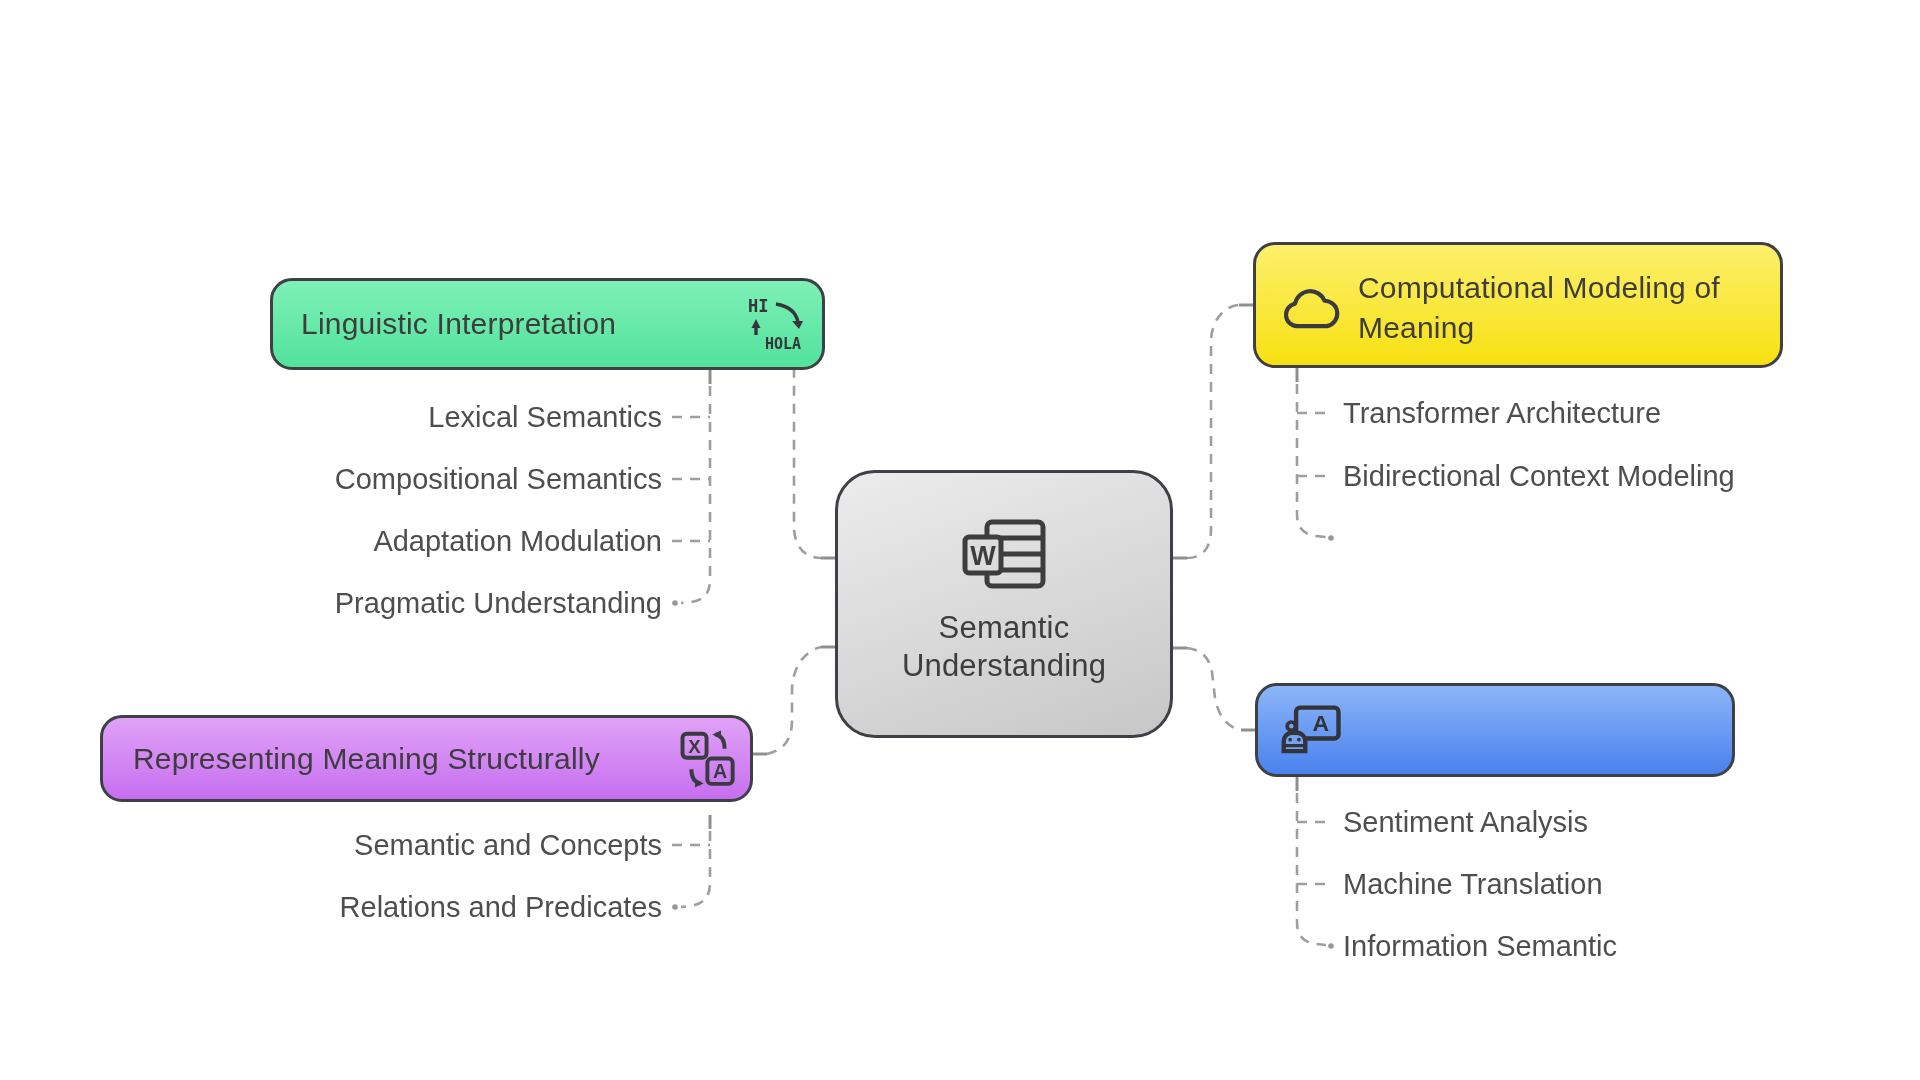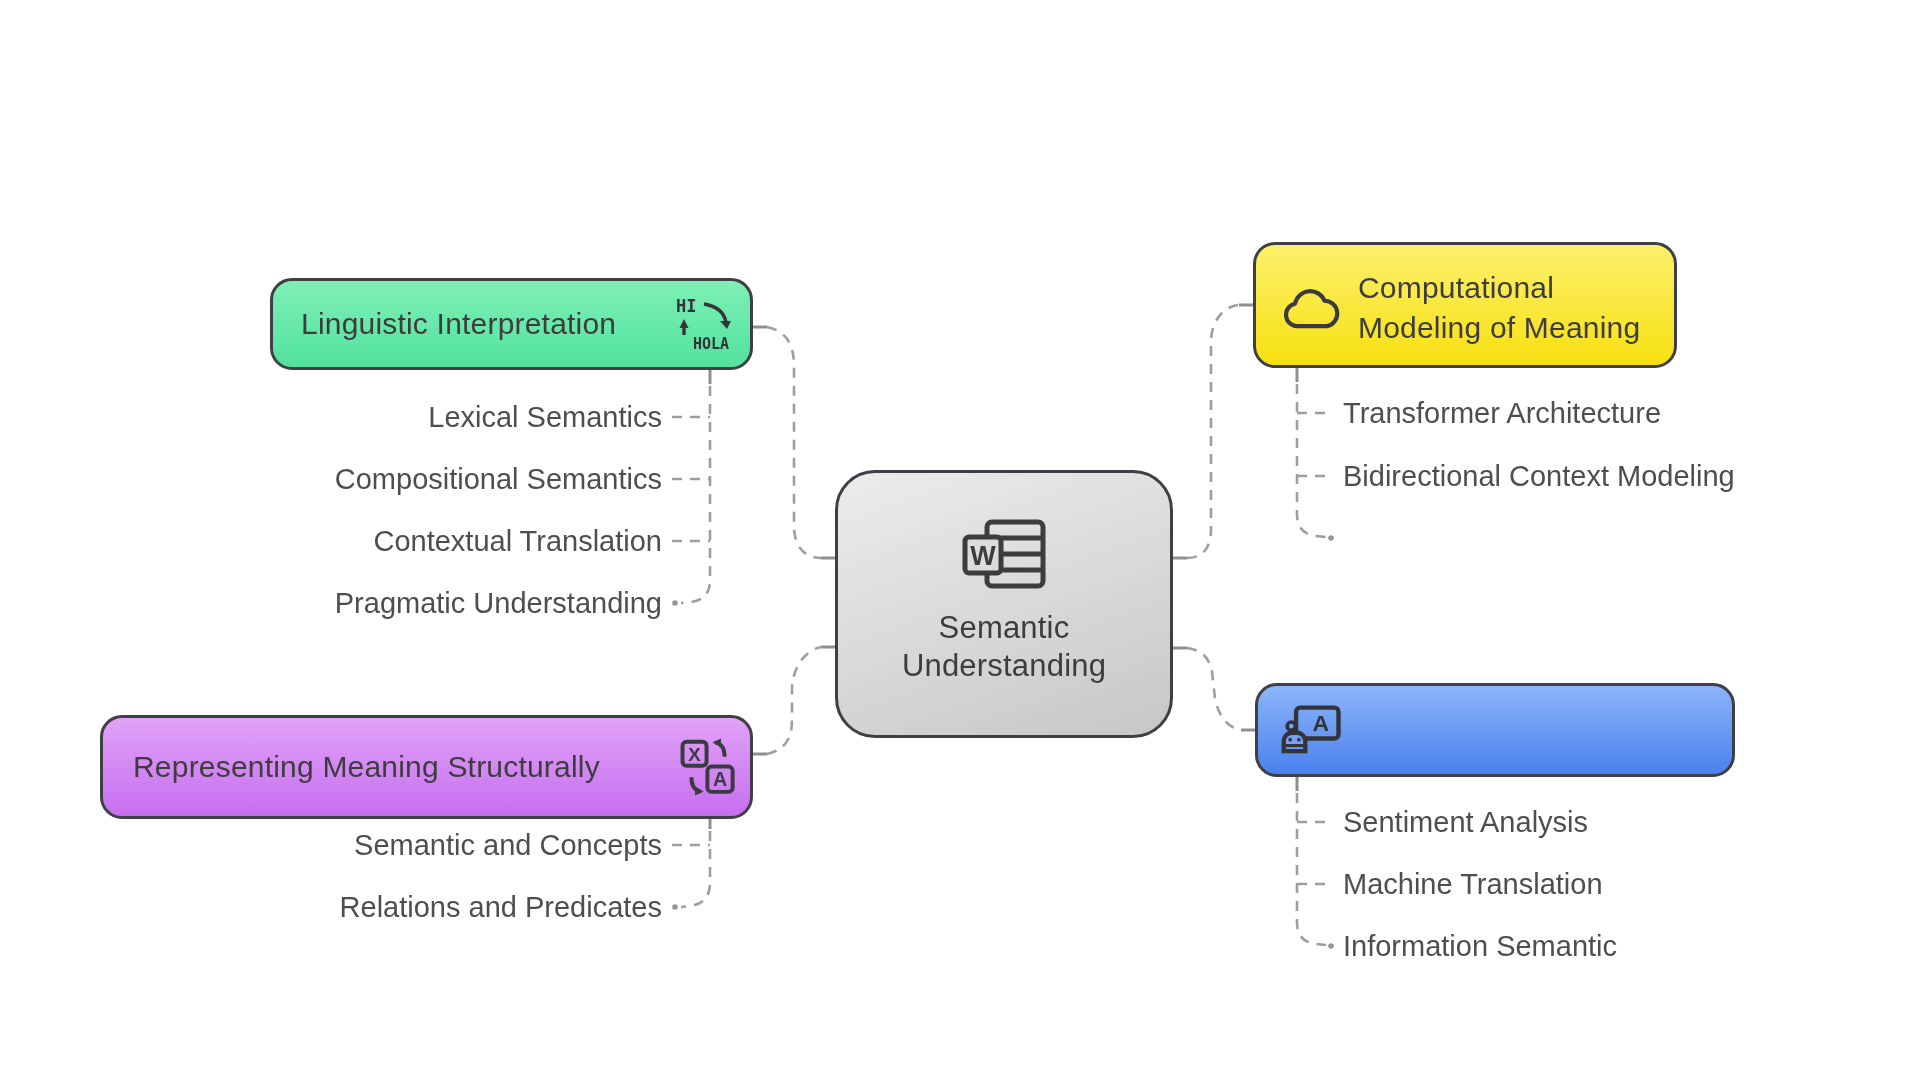--- a/index.html
+++ b/index.html
@@ -7,25 +7,25 @@
   #canvas{
     position:relative;width:1920px;height:1080px;background:#ffffff;overflow:hidden;
     font-family:"Liberation Sans", sans-serif;
   }
   #connectors{position:absolute;left:0;top:0;pointer-events:none;}
   .node{
     position:absolute;display:flex;align-items:center;box-sizing:border-box;
     border:3.5px solid #3f3f46;border-radius:22px;color:#3d3d3d;
   }
   .node .label{font-size:30px;font-weight:500;letter-spacing:.2px;line-height:40px;}
-  .node-green{left:270px;top:278px;width:483px;height:92px;
+  .node-green{left:270px;top:278px;width:555px;height:92px;
     background:linear-gradient(180deg,#7ef0b6 0%,#52e29c 100%);padding:0 14px 0 28px;}
-  .node-purple{left:100px;top:715px;width:653px;height:104px;
+  .node-purple{left:100px;top:715px;width:653px;height:87px;
     background:linear-gradient(180deg,#e0a2f7 0%,#c76ef0 100%);padding:0 14px 0 30px;}
-  .node-yellow{left:1253px;top:242px;width:424px;height:126px;
+  .node-yellow{left:1253px;top:242px;width:530px;height:126px;
     background:linear-gradient(180deg,#fcf06c 0%,#f7e011 100%);padding:5px 14px 0 26px;}
   .node-blue{left:1255px;top:683px;width:480px;height:94px;
     background:linear-gradient(180deg,#8cb5f8 0%,#4a81ee 100%);padding:0 14px 0 22px;}
   .node-center{
     left:835px;top:470px;width:338px;height:268px;border-radius:40px;
     background:linear-gradient(160deg,#ececec 0%,#c7c7c7 100%);
     flex-direction:column;justify-content:flex-start;padding-top:46px;
   }
   .node-center .label{font-size:31px;text-align:center;line-height:38px;margin-top:20px;font-weight:500;}
   .spacer{flex:1 1 auto;}
@@ -154,21 +154,21 @@
       <circle cx="6" cy="11.4" r="0.55" fill="#33333a"></circle>
       <path d="M 1.6 21 V 16.6 A 3.6 3.6 0 0 1 5.2 13 H 7.4 A 3.6 3.6 0 0 1 11 16.6 V 21 Z" stroke="#33333a" stroke-width="1.9" fill="#74a1f5"></path>
       <path d="M 1.6 18.6 H 11" stroke="#33333a" stroke-width="1.4"></path>
       <circle cx="4.4" cy="16" r="0.8" fill="#33333a"></circle>
       <circle cx="8.2" cy="16" r="0.8" fill="#33333a"></circle>
     </svg>
   </div>
 
   <div class="child child-left" style="top:399px">Lexical Semantics</div>
   <div class="child child-left" style="top:461px">Compositional Semantics</div>
-  <div class="child child-left" style="top:523px">Contextual Translation</div>
+  <div class="child child-left" style="top:523px">Adaptation Modulation</div>
   <div class="child child-left" style="top:585px">Pragmatic Understanding</div>
 
   <div class="child child-left" style="top:827px">Semantic and Concepts</div>
   <div class="child child-left" style="top:889px">Relations and Predicates</div>
 
   <div class="child child-right" style="top:395px">Transformer Architecture</div>
   <div class="child child-right" style="top:458px">Bidirectional Context Modeling</div>
 
   <div class="child child-right" style="top:804px">Sentiment Analysis</div>
   <div class="child child-right" style="top:866px">Machine Translation</div>

